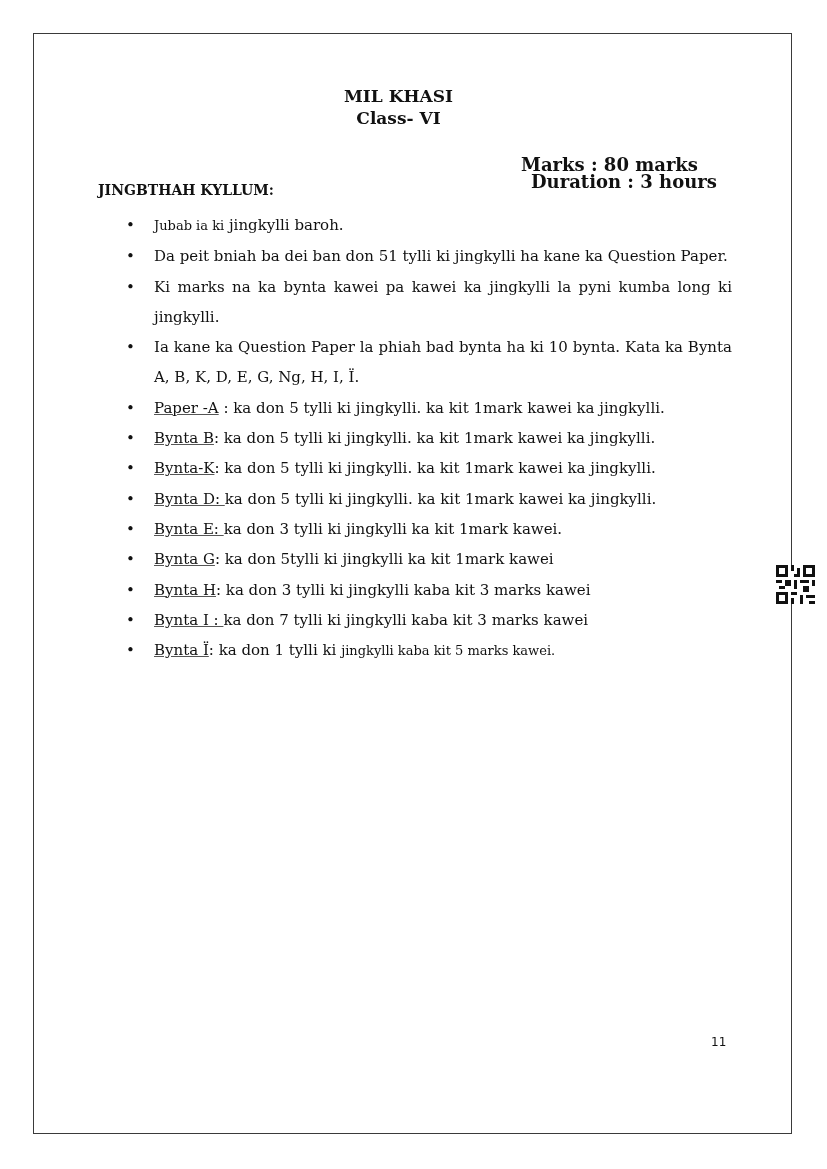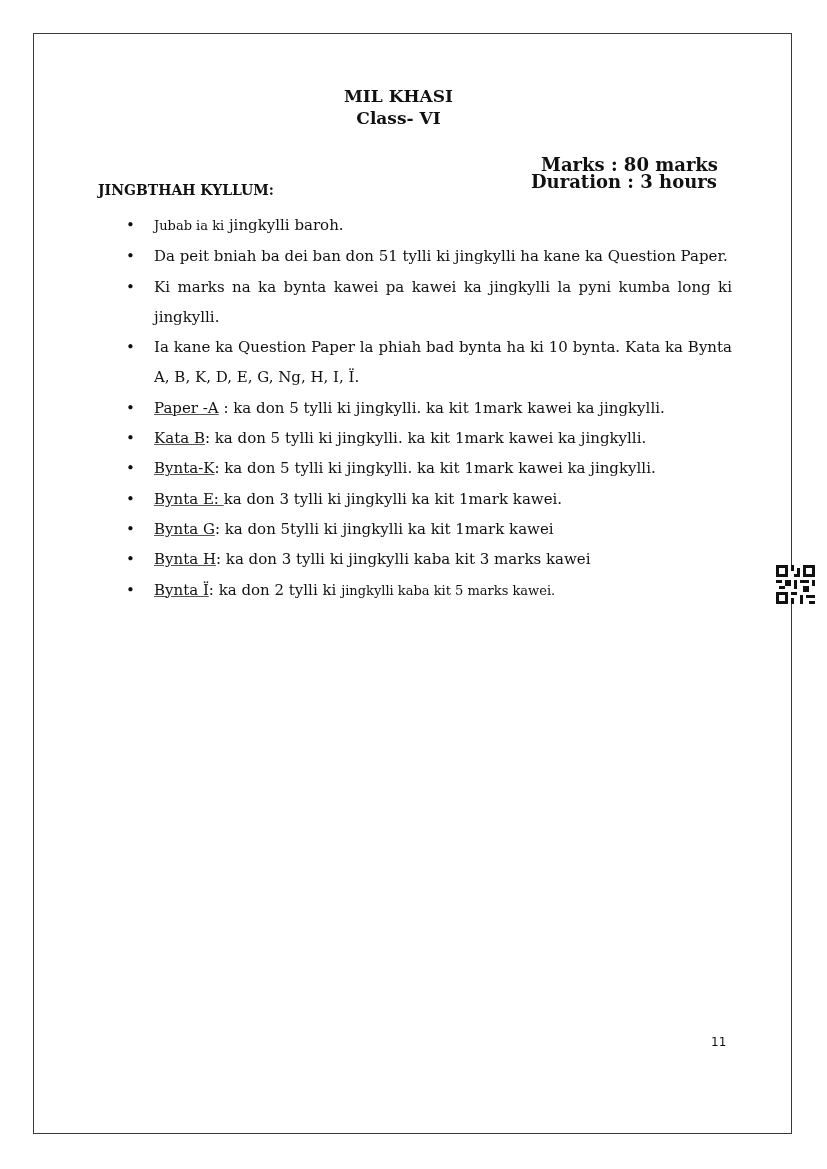--- a/index.html
+++ b/index.html
@@ -7,21 +7,21 @@
   .page-border {
     position: absolute; left: 33px; top: 33px; width: 759px; height: 1101px;
     border: 1.5px solid #3a3a3a; box-sizing: border-box;
   }
   .serif { font-family: "DejaVu Serif", "Liberation Serif", serif; color: #111; }
   .title { position: absolute; left: 0; width: 827px; text-align: center; font-weight: bold; font-size: 17px; }
   #t1 { top: 86px; left: -15px; }
   #t2 { top: 108px; left: -15px; }
   .right-head { position: absolute; font-weight: bold; font-size: 18px; white-space: nowrap; }
   #dur { top: 131px; left: 531px; margin-top: 40px; }
-  #mrk { top: 154px; left: 541px; text-align: center; }
+  #mrk { top: 154px; left: 521px; text-align: center; }
   .section-head { position: absolute; top: 182px; left: 98px; font-weight: bold; font-size: 14px; }
   ul.instr {
     position: absolute; top: 206px; left: 118px; width: 610px;
     margin: 4px; padding: 0; list-style: none;
     font-size: 15px; line-height: 30.3px;
   }
   ul.instr li { position: relative; padding-left: 32px; text-align: justify; }
   ul.instr li::before {
     content: "\2022"; position: absolute; left: 4px; top: 0; font-size: 15px;
   }
@@ -41,26 +41,28 @@
 <div id="mrk" class="right-head serif">Marks : 80 marks</div>
 
 <div class="section-head serif">JINGBTHAH KYLLUM:</div>
 
 <ul class="instr serif">
   <li><span class="small">Jubab ia ki</span><span> jingkylli baroh.</span></li>
   <li><span>Da peit bniah ba dei ban don 51 tylli ki jingkylli ha kane ka Question Paper.</span></li>
   <li><span>Ki marks na ka bynta kawei pa kawei ka jingkylli la pyni kumba long ki jingkylli.</span></li>
   <li><span>Ia kane ka Question Paper la phiah bad bynta ha ki 10 bynta. Kata ka Bynta A, B, K, D, E, G, Ng, H, I, Ï.</span></li>
   <li><span class="u">Paper -A</span><span> : ka don 5 tylli ki jingkylli.  ka kit 1mark kawei ka jingkylli.</span></li>
-  <li><span class="u">Kata B</span><span>: ka don 5 tylli ki jingkylli.  ka kit 1mark kawei ka jingkylli.</span></li>
+  <li><span class="u">Bynta B</span><span>: ka don 5 tylli ki jingkylli.  ka kit 1mark kawei ka jingkylli.</span></li>
   <li><span class="u">Bynta-K</span><span>: ka don 5 tylli ki jingkylli.  ka kit 1mark kawei ka jingkylli.</span></li>
+  <li><span class="u">Bynta D: </span><span>ka don 5 tylli ki jingkylli.  ka kit 1mark kawei ka jingkylli.</span></li>
   <li><span class="u">Bynta E: </span><span>ka don 3 tylli ki jingkylli ka kit 1mark kawei.</span></li>
   <li><span class="u">Bynta G</span><span>: ka don 5tylli ki jingkylli ka kit 1mark kawei</span></li>
   <li><span class="u">Bynta H</span><span>: ka don 3 tylli ki jingkylli kaba kit 3 marks kawei</span></li>
-  <li><span class="u">Bynta Ï</span><span>: ka don 2 tylli ki </span><span class="small">jingkylli kaba kit 5 marks kawei.</span></li>
+  <li><span class="u">Bynta I : </span><span>ka don 7 tylli ki jingkylli kaba kit 3 marks kawei</span></li>
+  <li><span class="u">Bynta Ï</span><span>: ka don 1 tylli ki </span><span class="small">jingkylli kaba kit 5 marks kawei.</span></li>
 </ul>
 
 <div class="page-num">11</div>
 
 <div class="qr">
   <svg width="39" height="39" viewBox="0 0 13 13" shape-rendering="crispEdges">
     <rect width="13" height="13" fill="#fff"></rect>
     <g fill="#111">
       <rect x="0" y="0" width="4" height="4"></rect>
         <rect x="1" y="1" width="2" height="2" fill="#fff"></rect>

